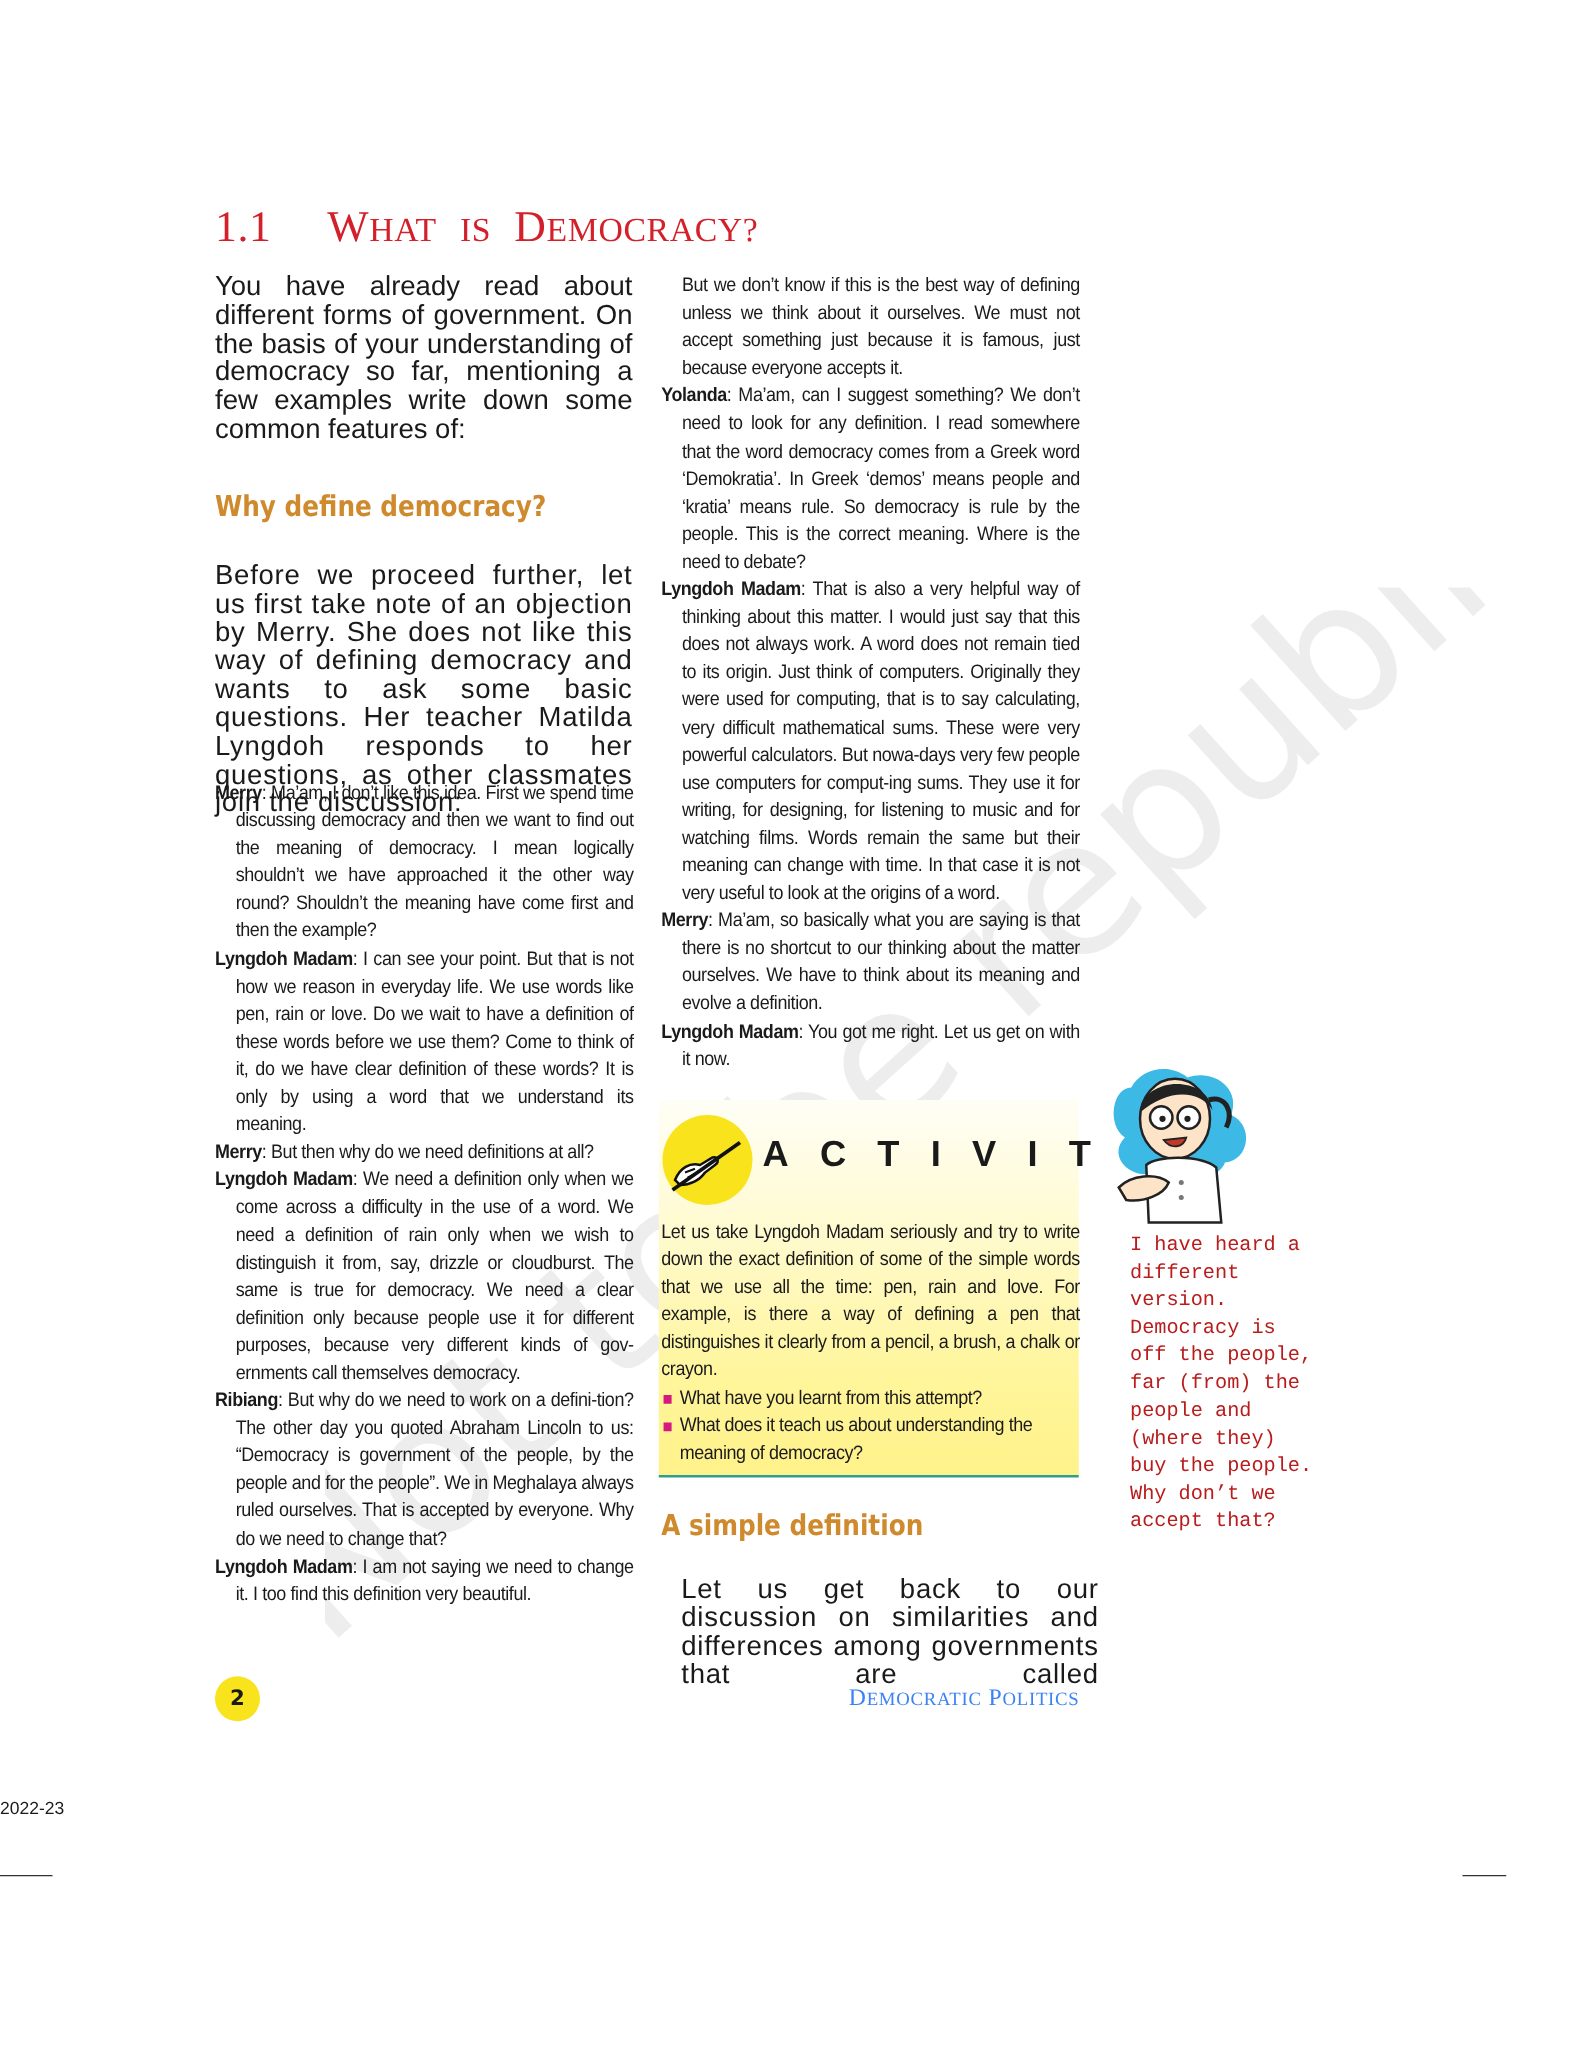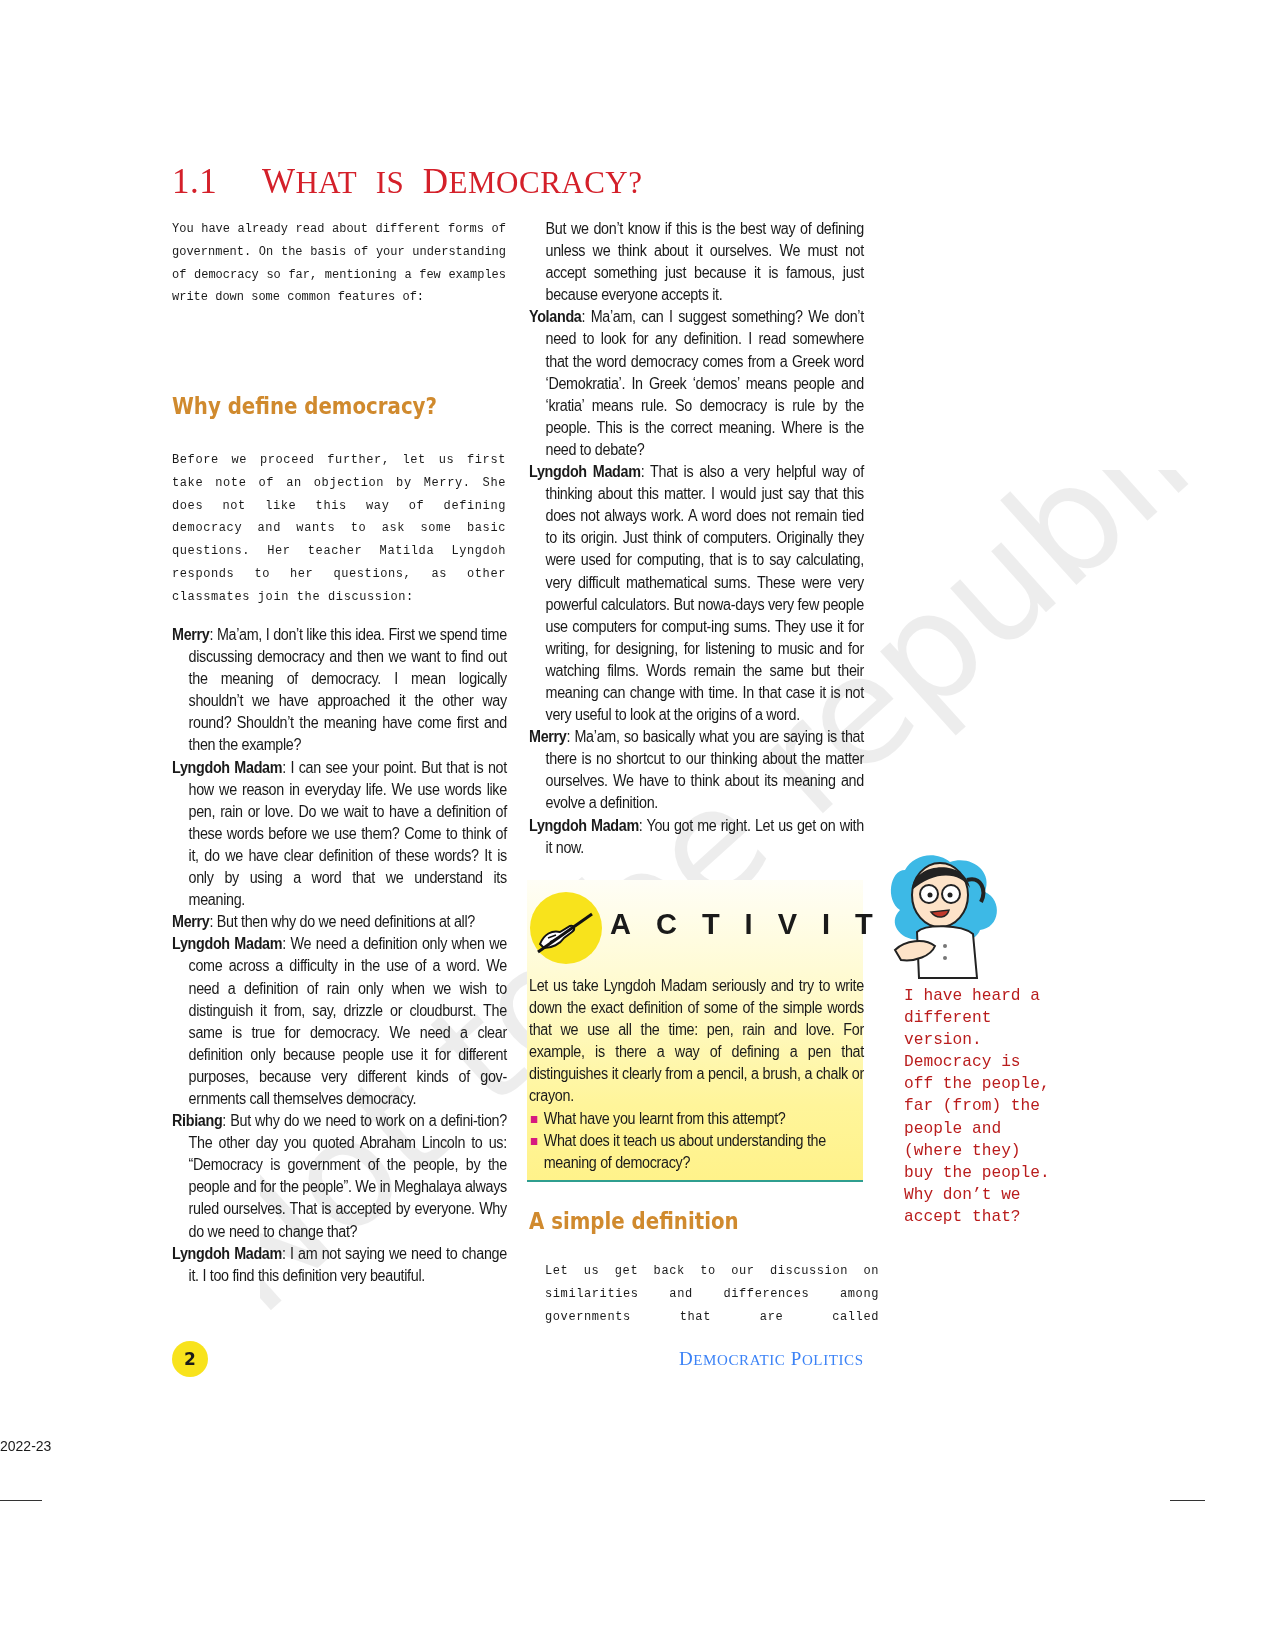--- a/index.html
+++ b/index.html
@@ -1,22 +1,22 @@
 <!DOCTYPE html>
 <html><head>
 <meta charset="utf-8">
 <style>
   html, body { margin:0; padding:0; background:#ffffff; }
   body { width:1275px; height:1651px; position:relative; overflow:hidden; color:#1a1a1a; }
   .abs { position:absolute; }
   .title { left:172px; top:162px; font-family:"Liberation Serif", serif; color:#d4202a; font-size:35px; letter-spacing:0.5px; white-space:nowrap; }
   .title .num { margin-right:36px; }
   .title .sc-big { font-size:35px; }
-  .title .sc-small { font-size:31px; }
-  .serif-para { font-family:Liberation Mono, monospace; font-size:12px; line-height:22.8px; text-align:justify; text-align-last:left; }
+  .title .sc-small { font-size:27px; }
+  .serif-para { font-family:Liberation Sans, sans-serif; font-size:22px; line-height:22.8px; text-align:justify; text-align-last:left; }
   .col1 { left:172px; width:334px; }
   .col2 { left:529px; width:334px; }
   .bullets { list-style:none; margin:0; padding:0; }
   .bullets li { position:relative; padding-left:16px; }
   .sq-blue { position:absolute; left:2px; top:9px; width:7px; height:7px; background:#1fa0d8; }
   .sq-pink { position:absolute; left:2px; top:8px; width:7px; height:7px; background:#d6197f; }
   .h2 { font-family:"DejaVu Sans", sans-serif; font-weight:bold; color:#d08a2e; font-size:23px; transform:scaleX(0.86); transform-origin:left; white-space:nowrap; }
   .dialog { font-family:"Liberation Sans", sans-serif; font-size:15.6px; line-height:22.1px; letter-spacing:-0.35px; transform:scaleX(0.92); transform-origin:left top; width:364px; }
   .dialog p { margin:0; padding-left:18px; text-indent:-18px; text-align:justify; text-align-last:left; }
   .dialog p.cont { padding-left:18px; text-indent:0; }

